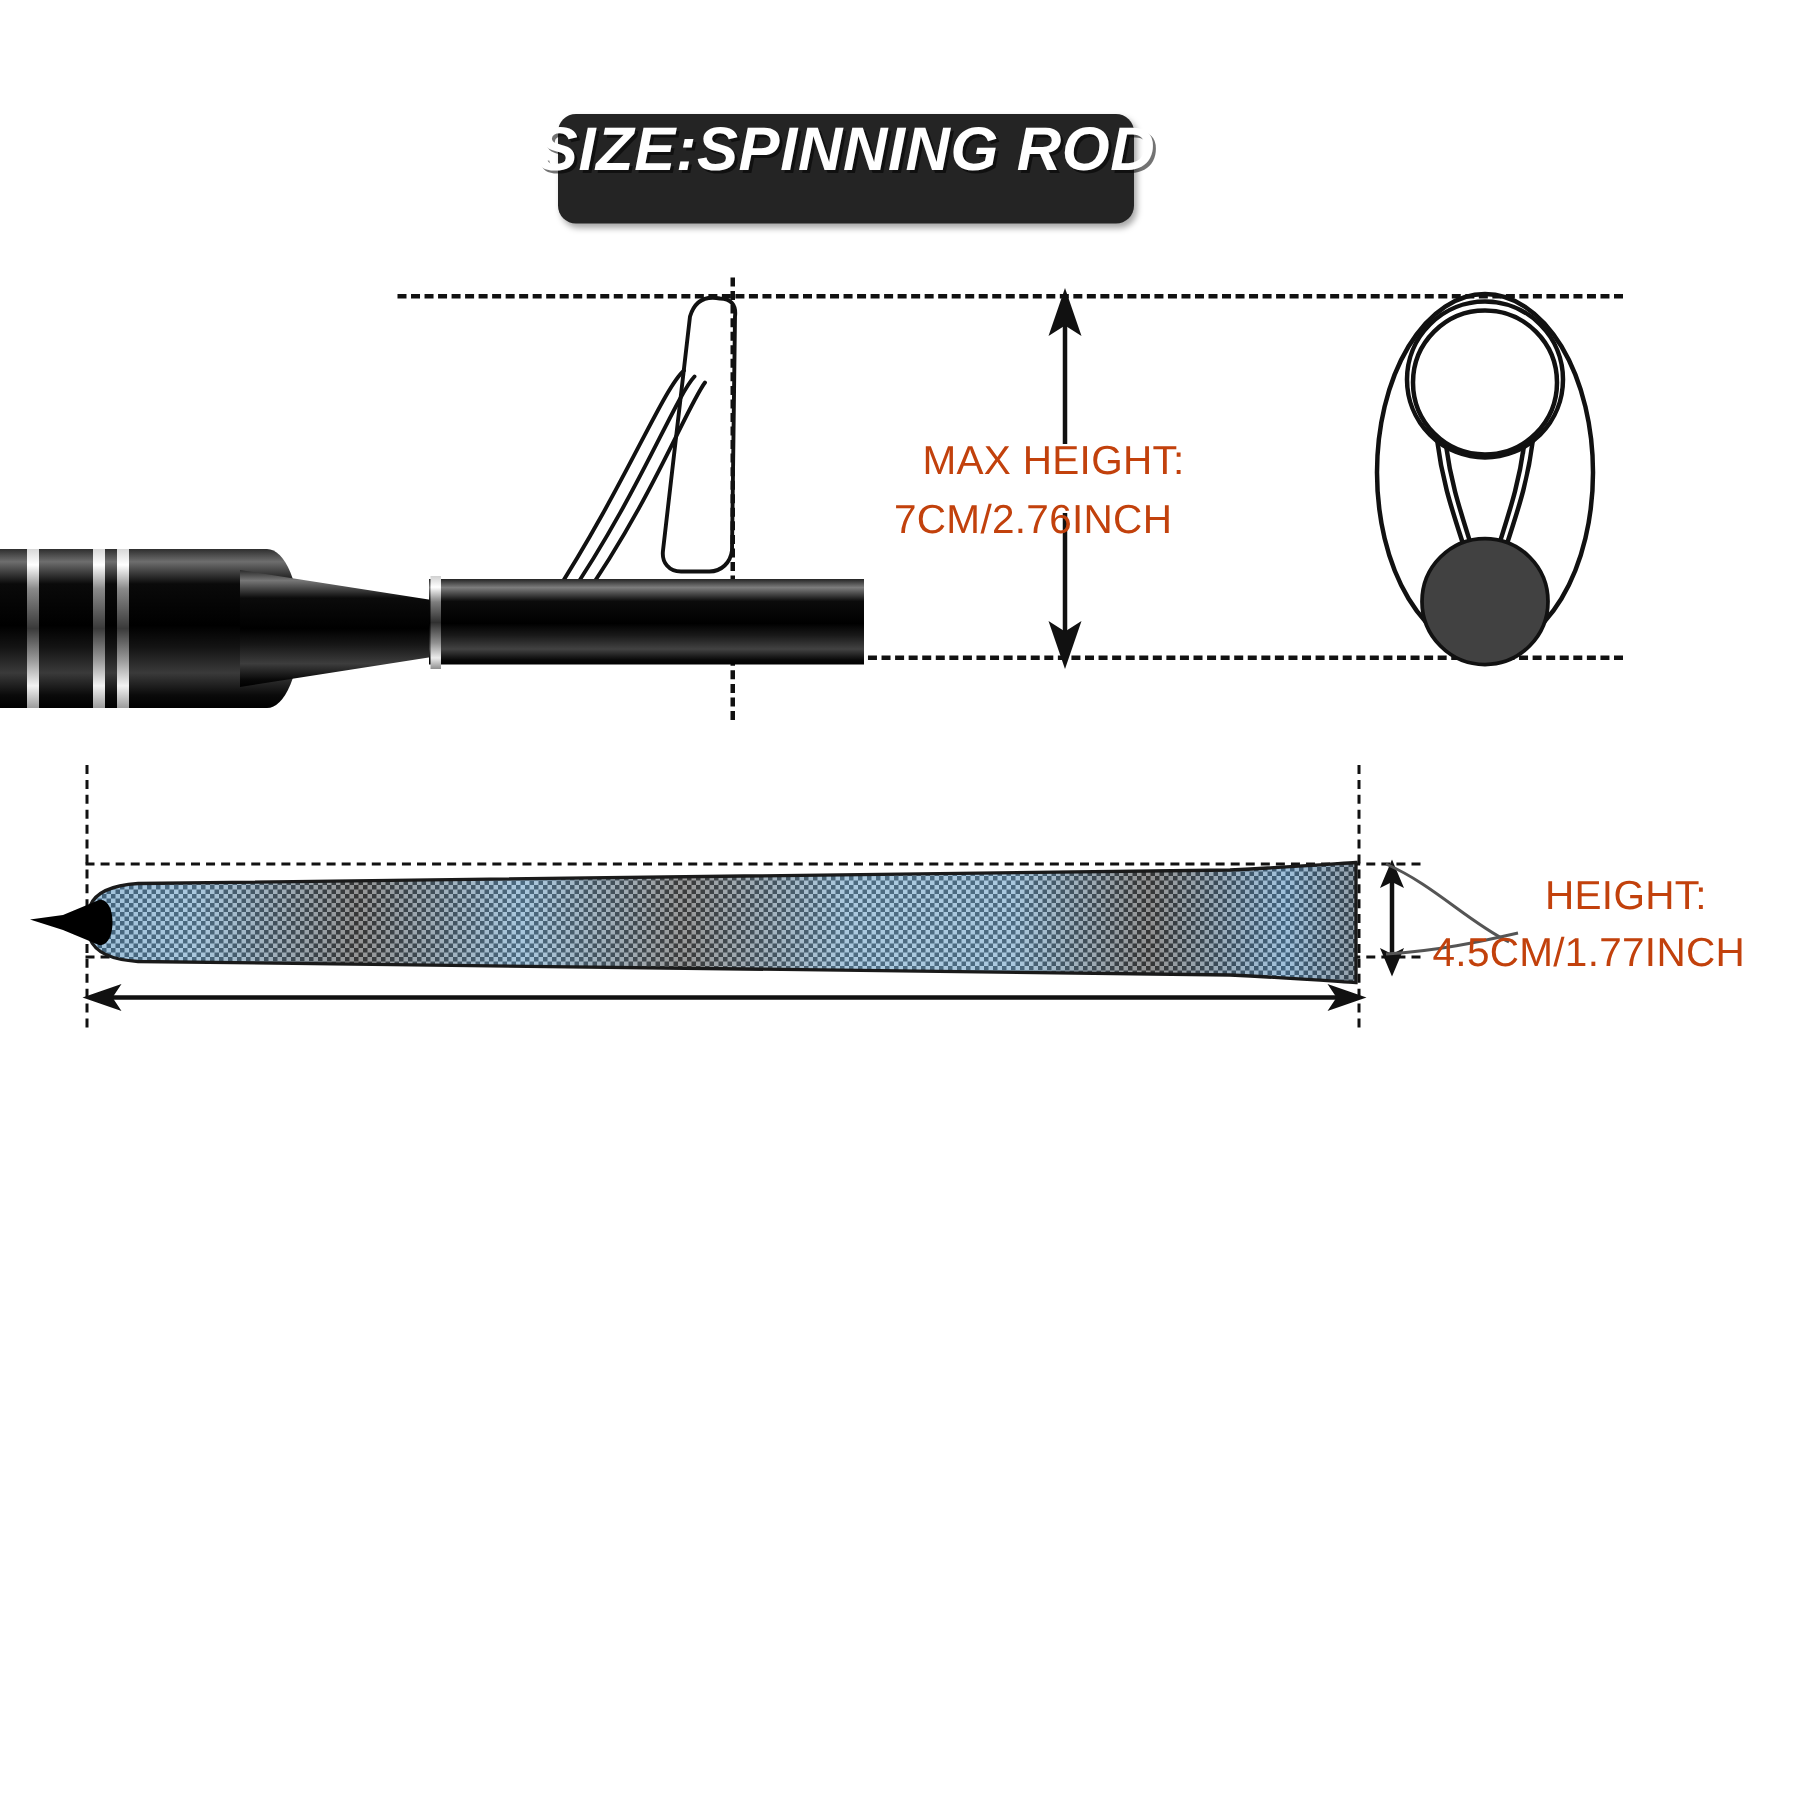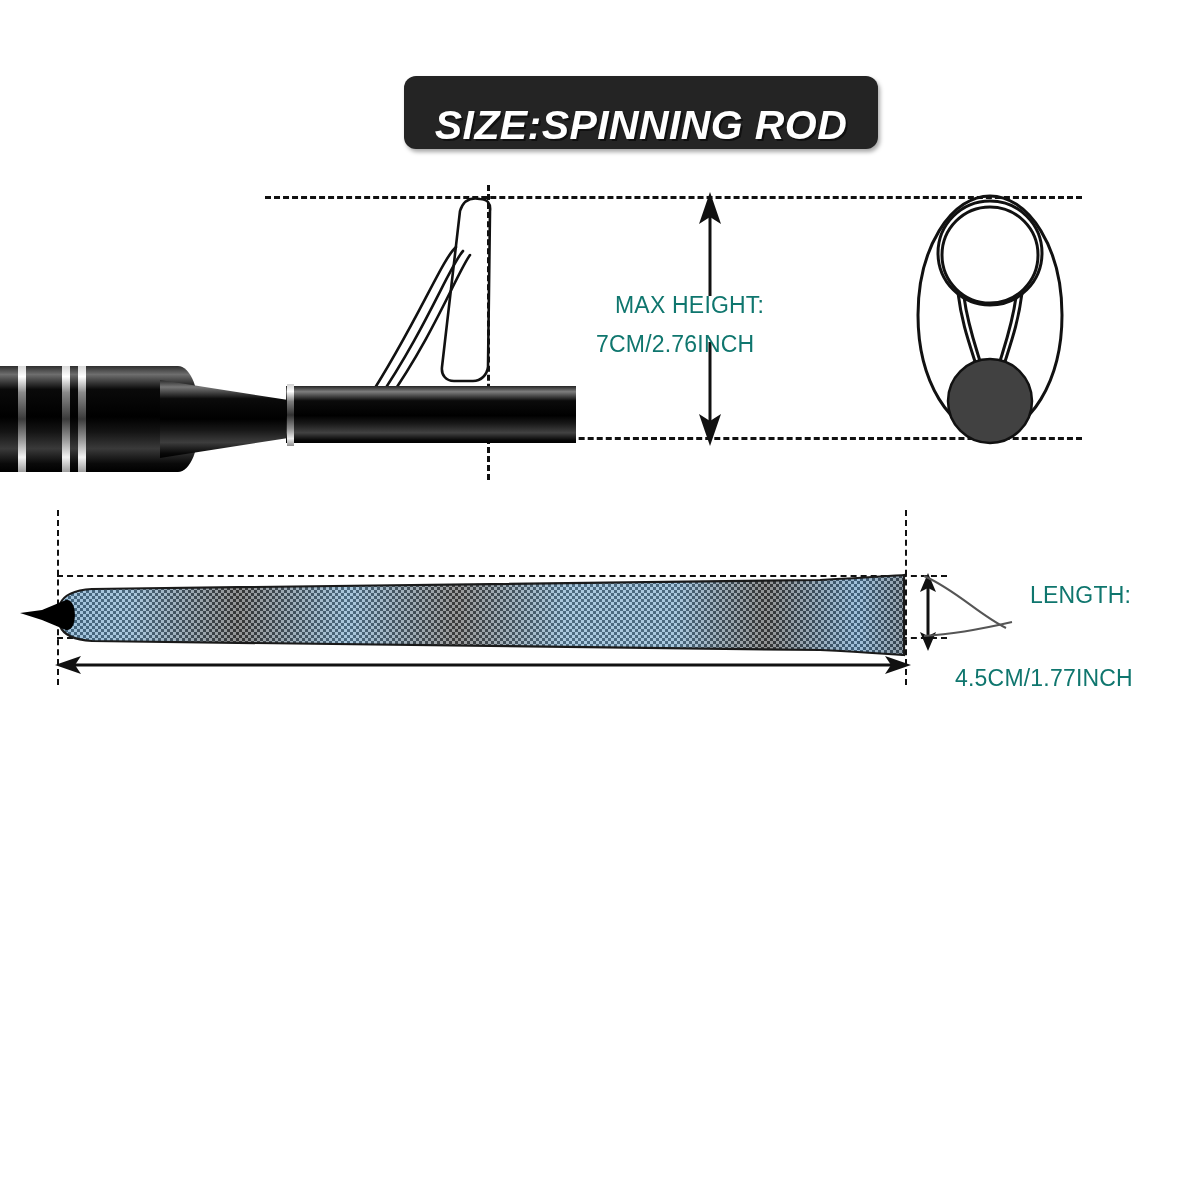--- a/index.html
+++ b/index.html
@@ -16,29 +16,28 @@
     height: 1200px;
     background: #ffffff;
     overflow: hidden;
   }
 
   
   .title-banner {
     position: absolute;
     left: 372px;
     top: 76px;
-    width: 474px;
+    width: 384px;
     height: 73px;
     background: #242424;
     border-radius: 12px;
     box-shadow: 2px 3px 4px rgba(0,0,0,0.35);
     display: flex;
-    align-items: flex-end;
+    align-items: flex-start;
     justify-content: center;
-    margin-left: 32px;
   }
   .title-text {
     color: #ffffff;
     font-size: 41px;
     font-weight: bold;
     font-style: italic;
     letter-spacing: 0.4px;
     white-space: nowrap;
     text-shadow: 2px 2px 0 rgba(0,0,0,0.55);
   }
@@ -61,22 +60,22 @@
   }
   .vdash-thin {
     position: absolute;
     width: 0;
     border-left: 2.5px dashed #111;
   }
 
   
   .dim-label {
     position: absolute;
-    font-size: 23px;
-    color: #0f766e;
+    font-size: 27px;
+    color: #c2410c;
     letter-spacing: 0.2px;
     white-space: nowrap;
   }
 
   
   .rod-butt {
     position: absolute;
     left: -10px;
     top: 366px;
     width: 210px;
@@ -251,22 +250,22 @@
     <line x1="20" y1="10" x2="20" y2="70" stroke="#111" stroke-width="3"></line>
     <polygon points="20,1 12,20 20,16 28,20" fill="#111"></polygon>
     <polygon points="20,79 12,60 20,64 28,60" fill="#111"></polygon>
   </svg>
 
   <svg class="arrow-svg" width="140" height="80" viewBox="0 0 140 80" style="left:900px; top:570px;">
     <path d="M24 6 C56 20 78 44 106 58" fill="none" stroke="#555" stroke-width="2"></path>
     <path d="M24 66 C58 64 86 58 112 52" fill="none" stroke="#555" stroke-width="2"></path>
   </svg>
 
-  <span class="dim-label" style="left:1030px; top:582px;">LENGTH:</span>
-  <span class="dim-label" style="left:955px; top:620px;margin-top:45px;">4.5CM/1.77INCH</span>
+  <span class="dim-label" style="left:1030px; top:582px;">HEIGHT:</span>
+  <span class="dim-label" style="left:955px; top:620px;">4.5CM/1.77INCH</span>
 
   <svg class="arrow-svg" width="860" height="40" viewBox="0 0 860 40" style="left:53px; top:645px;">
     <line x1="14" y1="20" x2="846" y2="20" stroke="#111" stroke-width="3"></line>
     <polygon points="2,20 28,11 22,20 28,29" fill="#111"></polygon>
     <polygon points="858,20 832,11 838,20 832,29" fill="#111"></polygon>
   </svg>
 
 
   <div class="photo-area">
 

